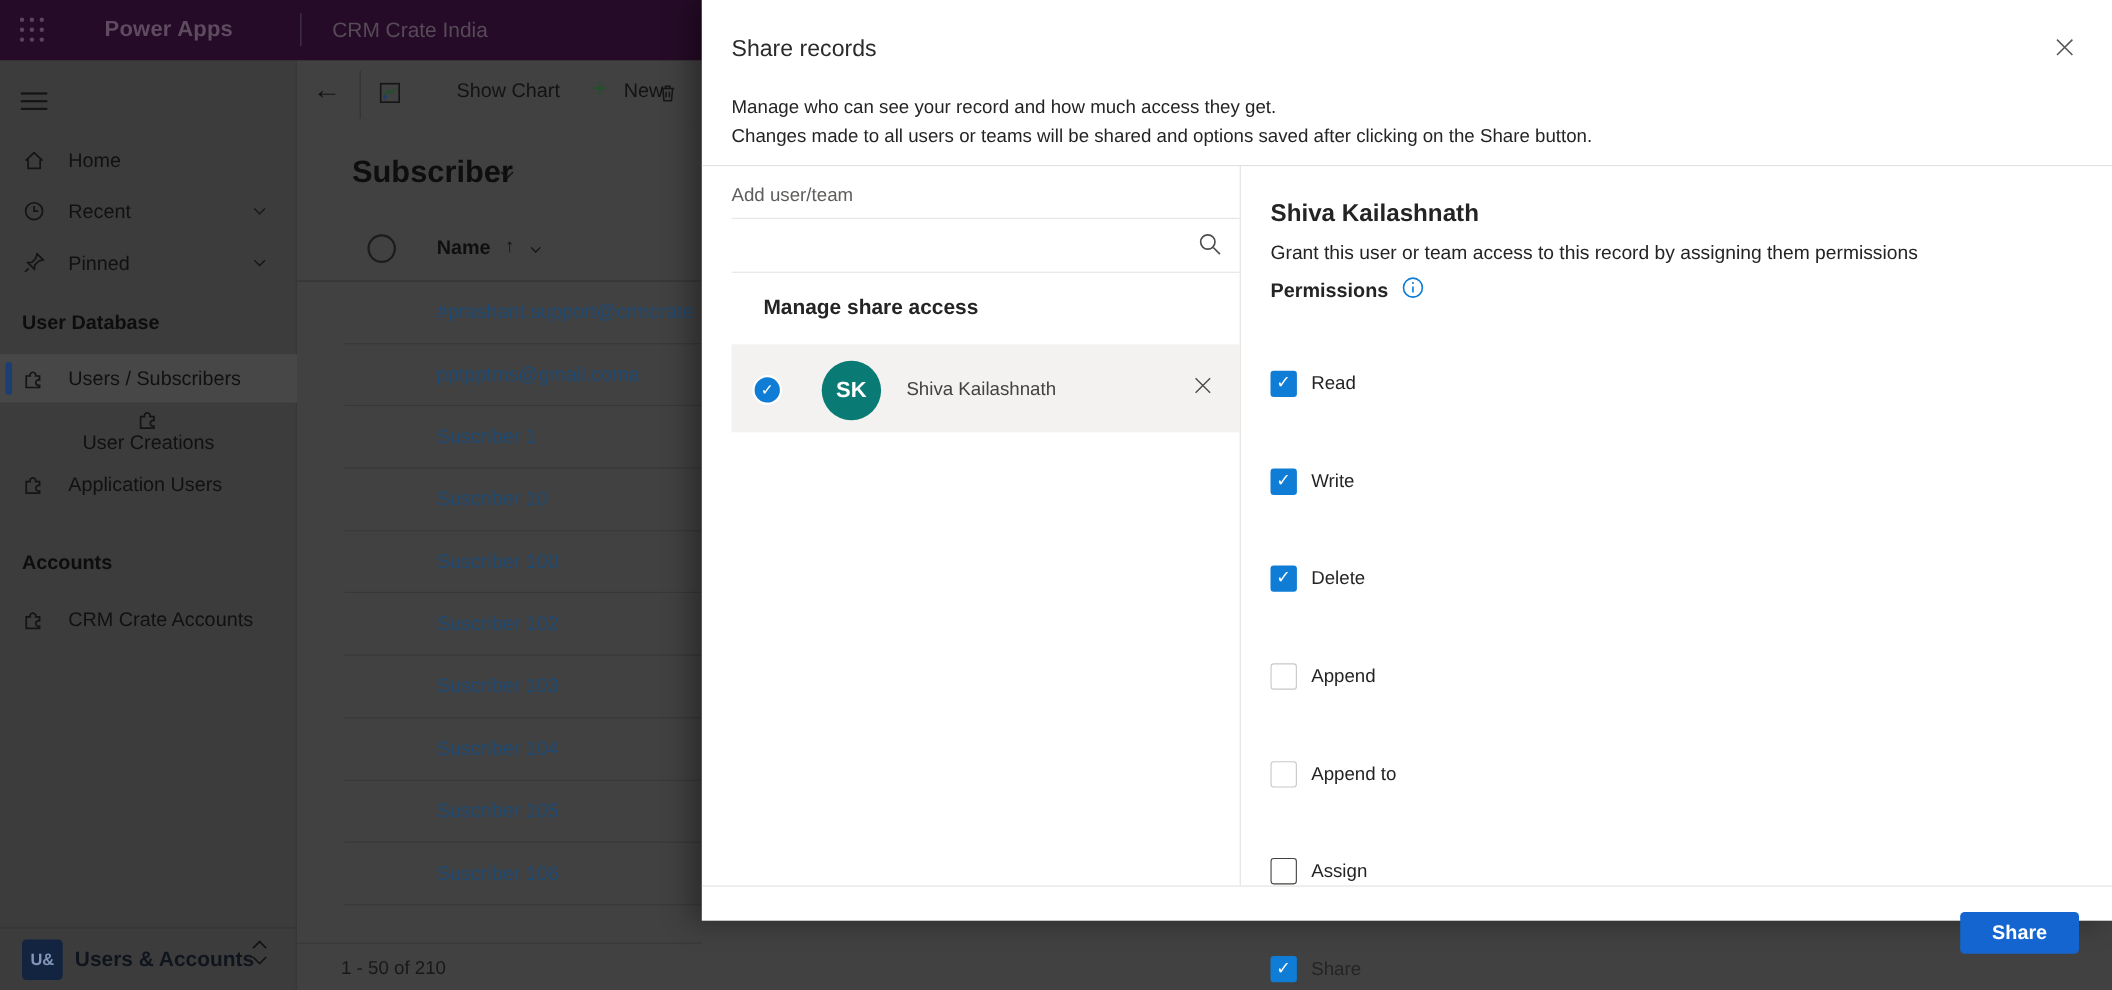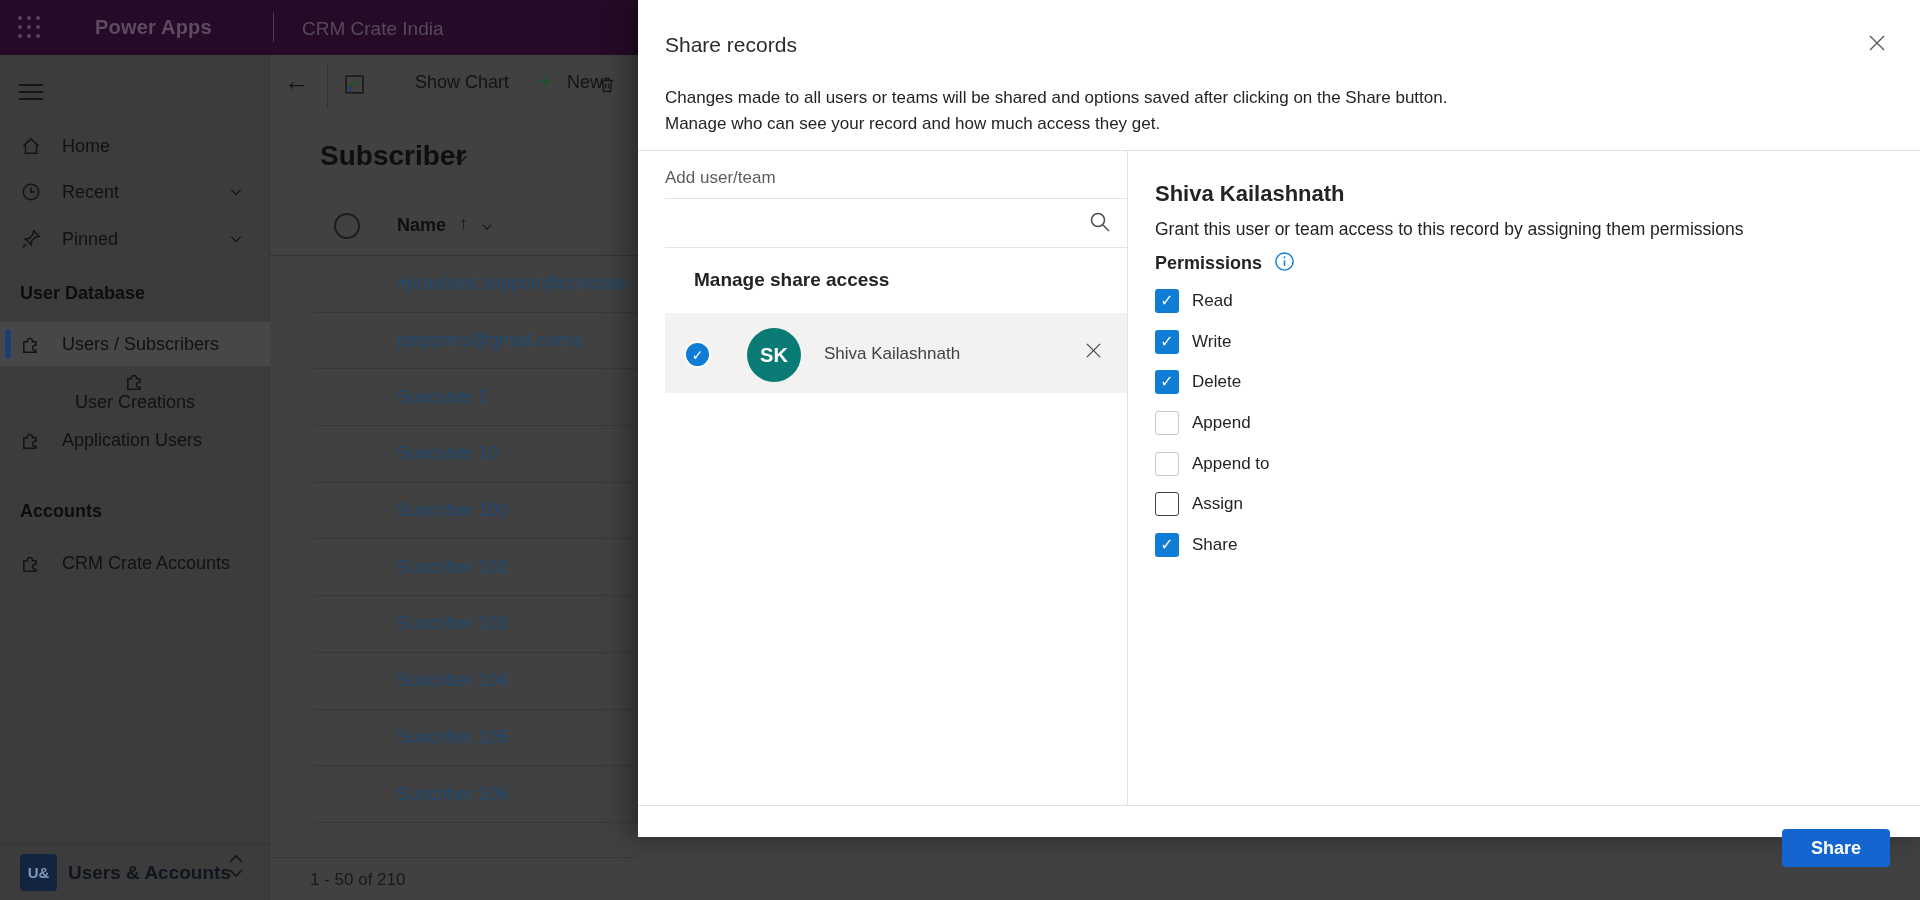--- a/index.html
+++ b/index.html
@@ -78,21 +78,21 @@
   .user-name { position:absolute; left:159px; top:31px; font-size:17px; color:#424242; }
   .user-remove { position:absolute; left:414px; top:23px; width:28px; height:28px; display:flex; align-items:center; justify-content:center; cursor:pointer; }
 
   .detail-hdr { position:absolute; left:517px; top:181px; font-size:22px; font-weight:600; color:#242424; }
   .detail-sub { position:absolute; left:517px; top:219px; font-size:17.5px; color:#242424; }
   .perm-row { position:absolute; left:517px; top:251px; display:flex; align-items:center; gap:12px; }
   .perm-label { font-size:18px; font-weight:700; color:#242424; }
   .info-ic { cursor:pointer; display:block; }
 
   .checks { position:absolute; left:517px; top:289px; display:flex; flex-direction:column; gap:16.7px; }
-  .check-row { display:flex; align-items:center; gap:13px; height:24px; cursor:pointer; }
+  .check-row { display:flex; align-items:center; gap:13px; height:24px; cursor:pointer;margin-top:48px; }
   .cb { width:24px; height:24px; border-radius:3px; flex:none; position:relative; border:1px solid #c9c7c5; background:#fff; }
   .cb.dark { border:1.5px solid #434240; }
   .cb.checked { border:none; background:#0f7cd6; }
   .cb.checked::after { content:"✓"; position:absolute; left:0; top:0; width:24px; height:24px; color:#ffffff; font-size:16px; line-height:24px; text-align:center; }
   .check-row span.lbl { font-size:17px; color:#242424; }
 
   .share-btn { position:absolute; left:1144px; top:829px; width:108px; height:38px; background:#1465cf; border:none; border-radius:4px; color:#ffffff; font-size:18px; font-weight:600; font-family:inherit; cursor:pointer; }
 </style>
 </head>
 <body>
@@ -293,22 +293,22 @@
 
   <div class="dialog">
 
     <div class="dlg-title">Share records</div>
     <div class="dlg-close">
       <svg width="18" height="18" viewBox="0 0 18 18">
           <path d="M2 2 L16 16 M16 2 L2 16" stroke="#5a5856" stroke-width="1.4"></path>
         </svg>
     </div>
     <div class="dlg-desc">
+      <div>Manage who can see your record and how much access they get.</div>
       <div>Changes made to all users or teams will be shared and options saved after clicking on the Share button.</div>
-      <div>Manage who can see your record and how much access they get.</div>
     </div>
     <div class="hr" style="top:150px;"></div>
     <div class="vdivider"></div>
 
     <div class="add-label">Add user/team</div>
     <div class="pane-line" style="top:198px;"></div>
     <input class="search-input" type="text" style="">
     <span class="search-ic">
       <svg width="24" height="24" viewBox="0 0 24 24" fill="none" stroke="#4f4d4b" stroke-width="1.5">
           <circle cx="10" cy="10" r="6.5"></circle>

